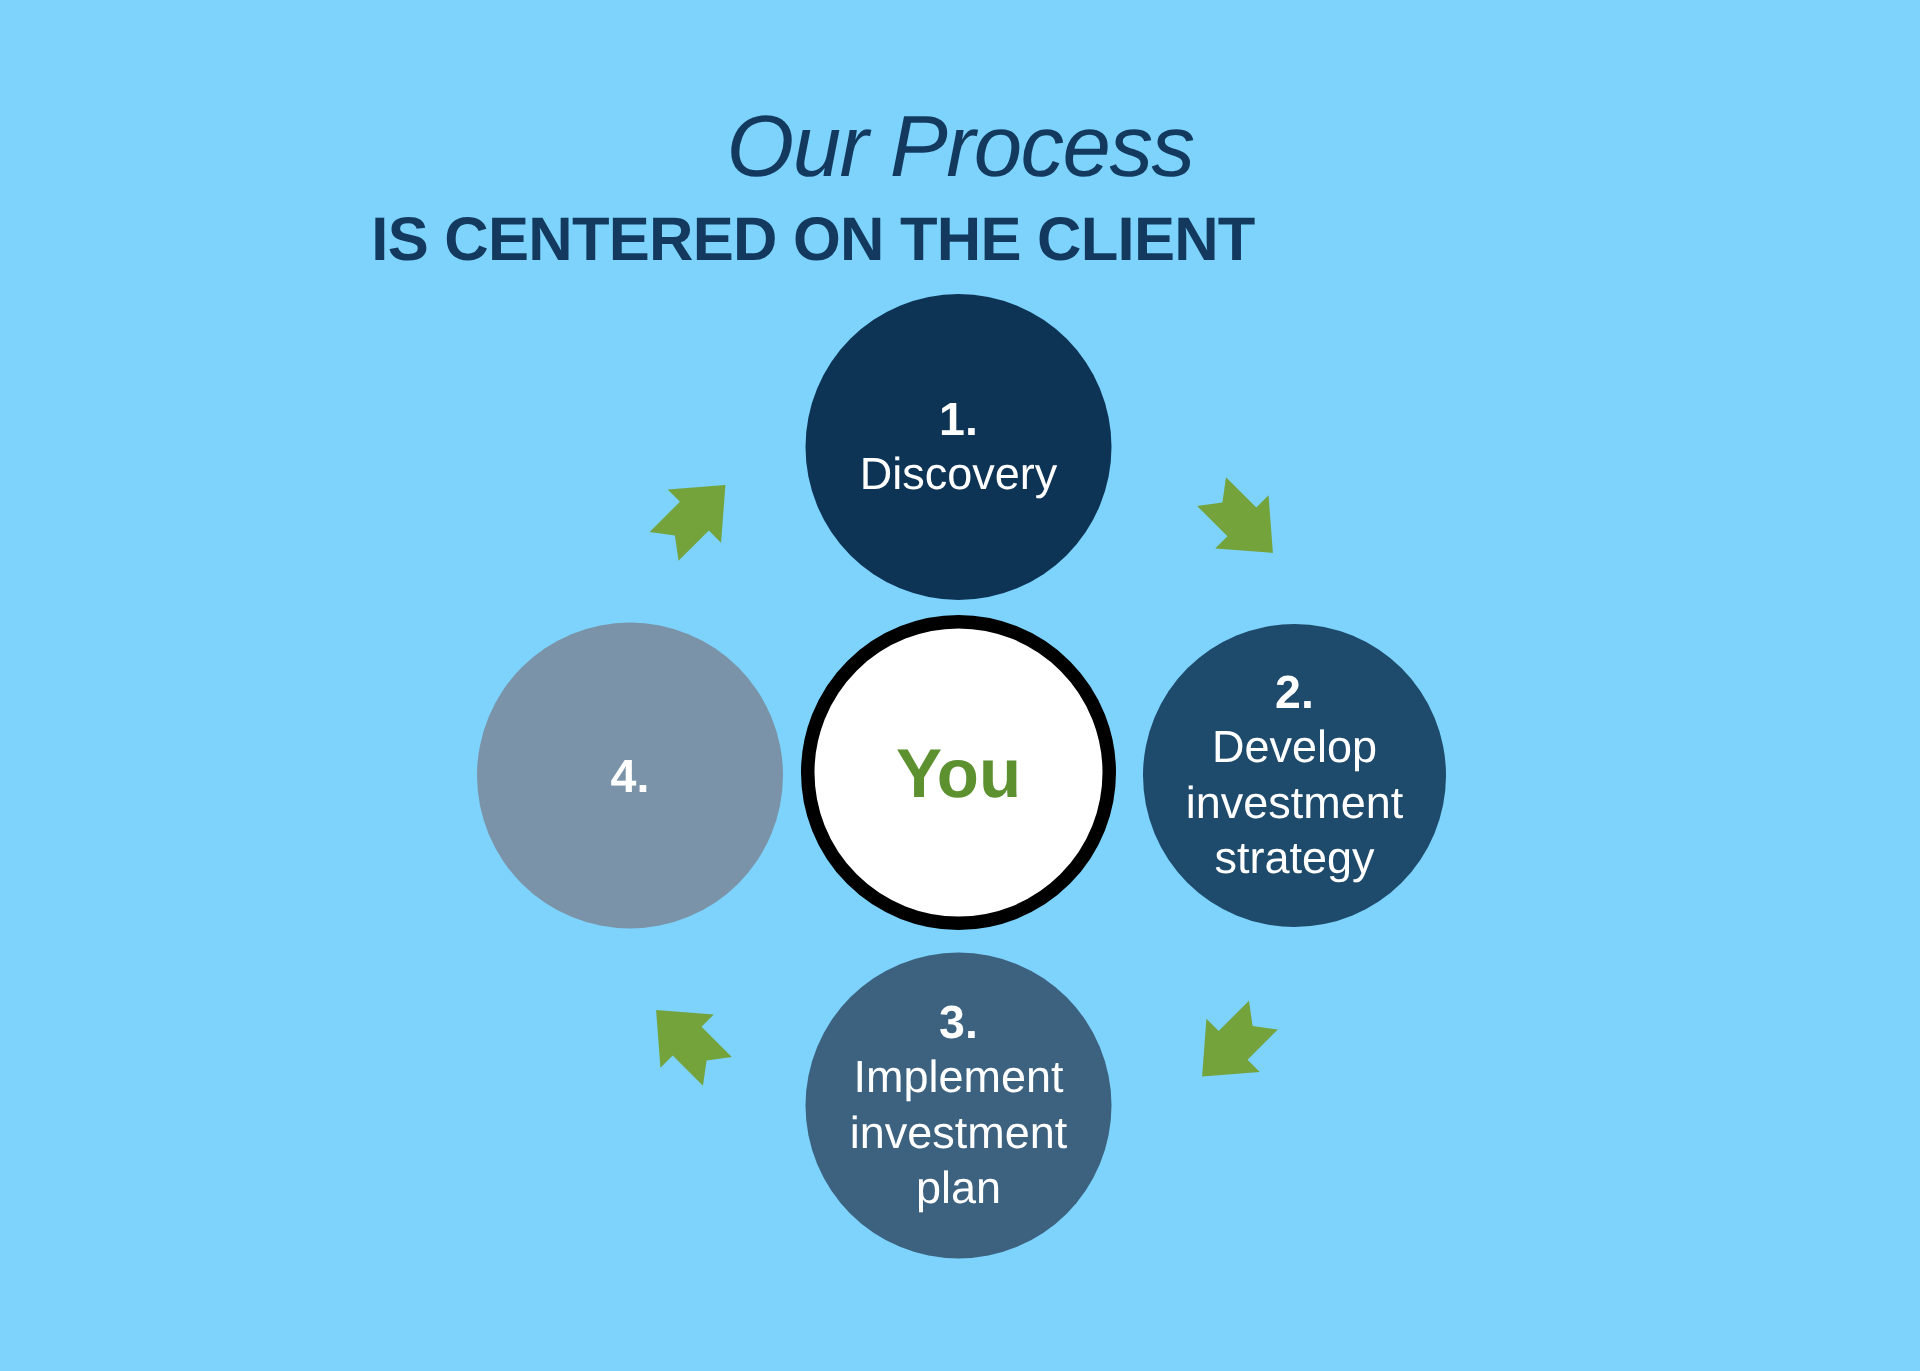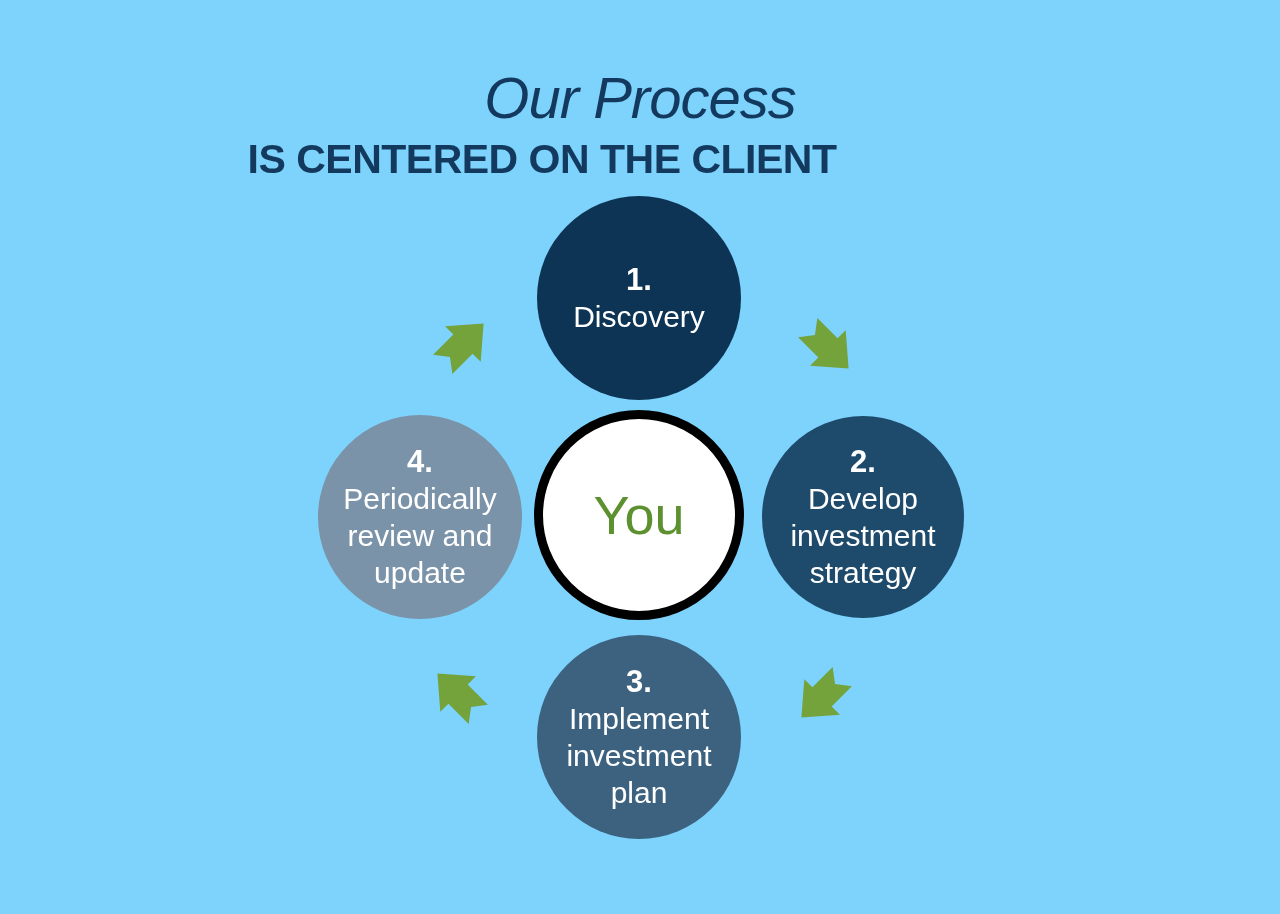--- a/index.html
+++ b/index.html
@@ -67,22 +67,22 @@
     width: 210px; height: 210px;
     box-sizing: border-box;
     background: #ffffff;
     border: 9px solid #000000;
     border-radius: 50%;
     display: flex;
     align-items: center;
     justify-content: center;
   }
   .center-circle .you {
-    font-size: 54px;
-    font-weight: 400;
+    font-size: 46px;
+    font-weight: 700;
     letter-spacing: 0px;
   }
 
   
   .arrow {
     position: absolute;
     width: 68px; height: 68px;
   }
   .arrow svg { width: 100%; height: 100%; display: block; }
   #arrow-ne { left: 427px; top: 312px; transform: rotate(-45deg); }
@@ -113,23 +113,20 @@
 
   <div class="step-circle" id="step3" style="background-color: rgb(60, 98, 128);">
     <div class="num">3.</div>
     <div class="lbl">Implement
 investment
 plan</div>
   </div>
 
   <div class="step-circle" id="step4" style="background-color: rgb(123, 147, 168);">
     <div class="num">4.</div>
-    <div class="lbl">Periodically
-review and
-update</div>
   </div>
 
   <div class="center-circle" style="border-color: rgb(0, 0, 0);">
     <div class="you" style="color: rgb(93, 145, 48);">You</div>
   </div>
 
   <div class="arrow" id="arrow-ne">
     <svg viewBox="0 0 100 100" aria-hidden="true">
       <path d="M12 30 H54 V13 L97 50 L54 87 V70 H12 L27 50 Z" fill="#74a23b"></path>
     </svg>

